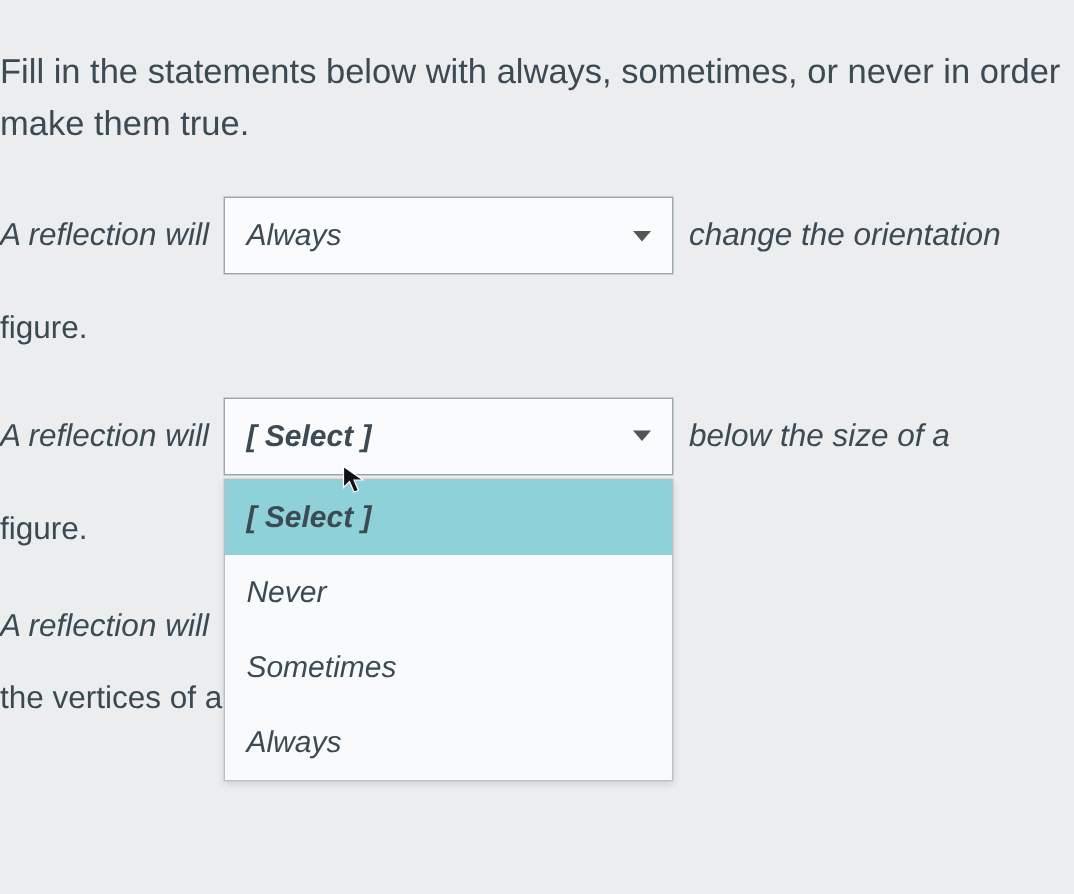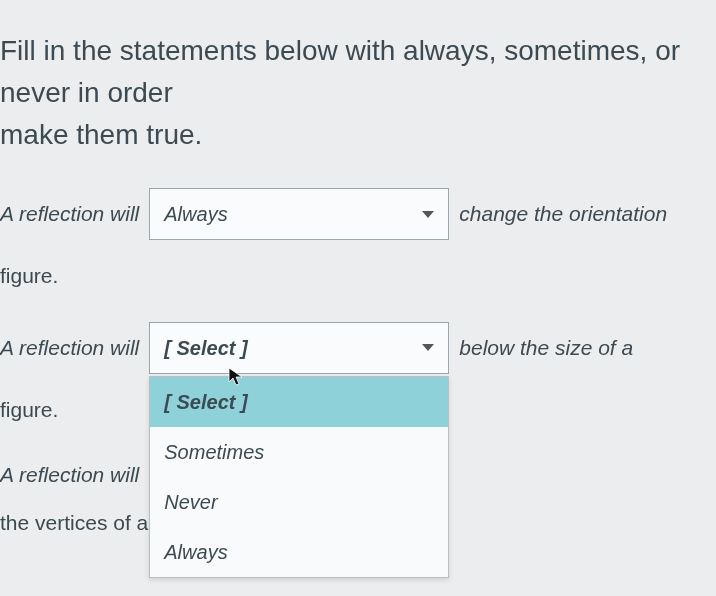--- a/index.html
+++ b/index.html
@@ -10,21 +10,21 @@
     height: 596px;
     overflow: hidden;
     position: relative;
     color: #3a4a52;
     font-size: 21px;
     line-height: 1.5;
     padding: 30px 0 0 0;
   }
   .instructions {
     padding: 0 8px 18px 0;
-    font-size: 28px;
+    font-size: 23px;
     color: #3b4a53;
   }
   .row {
     display: flex;
     align-items: center;
     flex-wrap: wrap;
     gap: 10px;
     margin: 14px 0 8px 0;
     font-style: italic;
   }
@@ -114,22 +114,22 @@
       <span class="value placeholder">[ Select ]</span>
       <span class="caret"></span>
       <span class="cursor">
         <svg viewBox="0 0 16 20">
             <path d="M1 1 L1 15 L5 11 L8 18 L11 17 L8 10 L14 10 Z" fill="#111" stroke="#fff" stroke-width="0.8"></path>
           </svg>
       </span>
     </div>
     <div class="dropdown-list">
       <div class="opt selected">[ Select ]</div>
+      <div class="opt">Never</div>
       <div class="opt">Sometimes</div>
-      <div class="opt">Never</div>
       <div class="opt">Always</div>
     </div>
   </div>
   <span class="after-text">below the size of a</span>
 </div>
 <div class="figure-line">figure.</div>
 
 <div class="row" style="margin-top:34px;">
   <span class="inline-text">A reflection will</span>
   <span style="display:inline-block;width:300px"></span>

